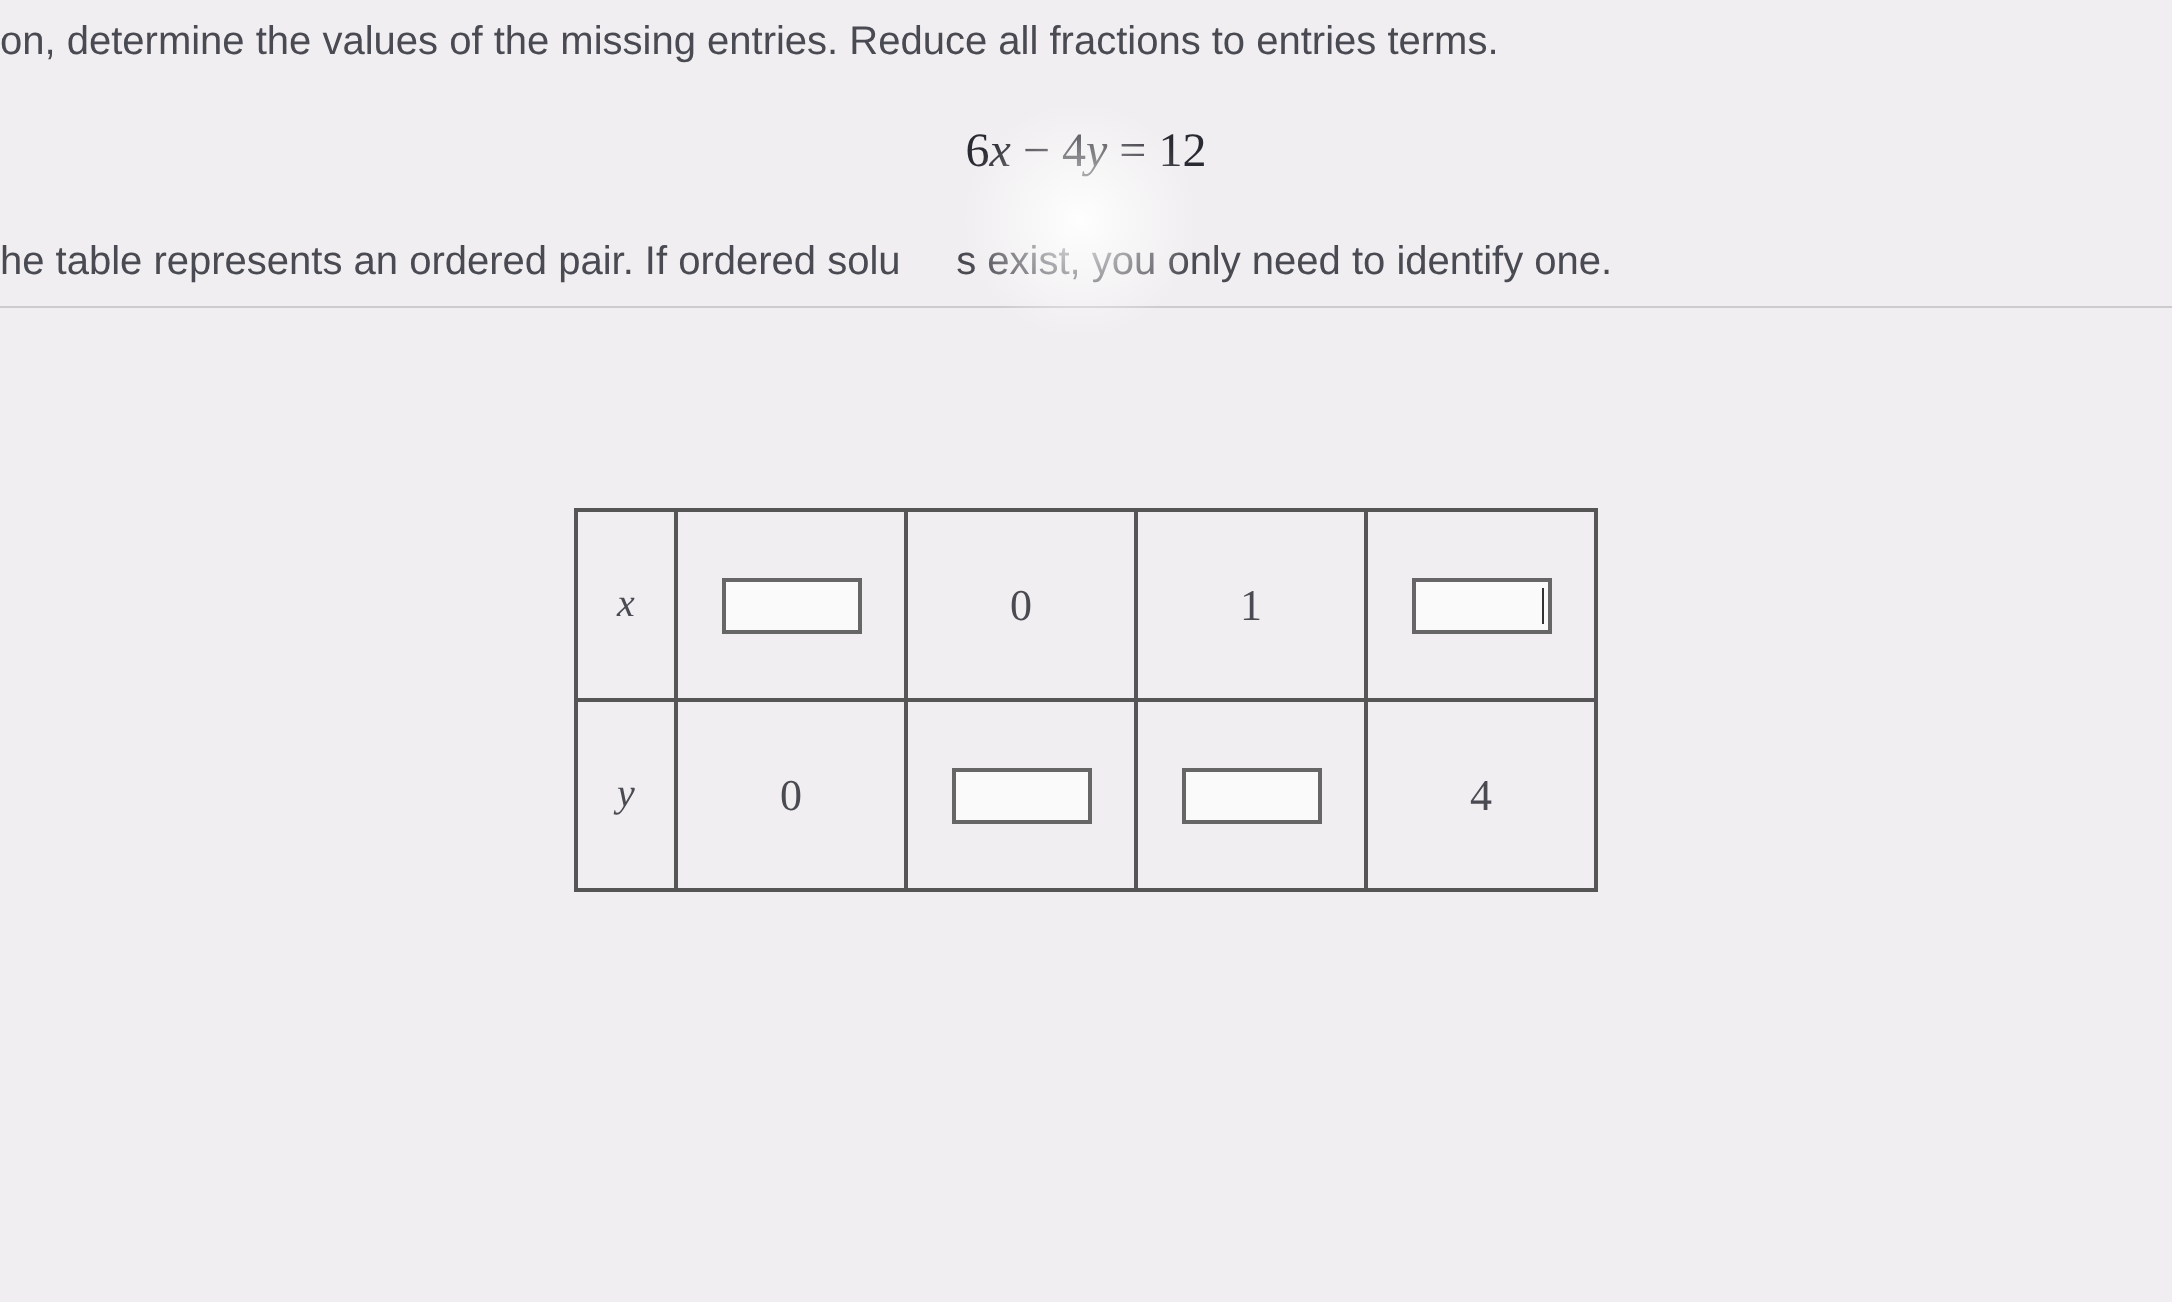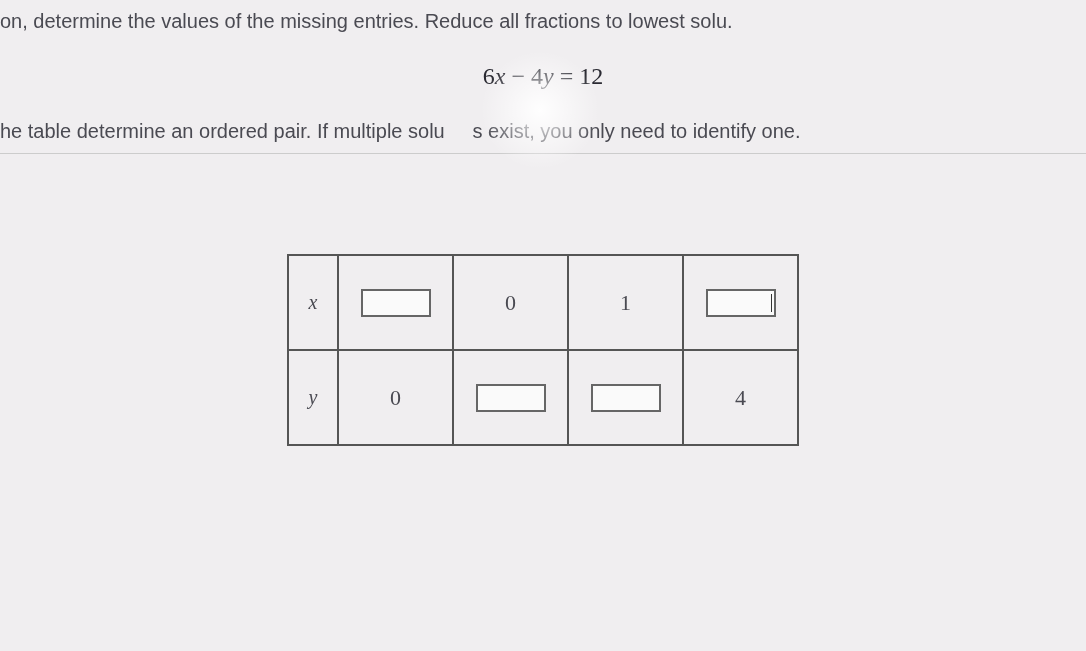--- a/index.html
+++ b/index.html
@@ -91,28 +91,28 @@
       left: 480px;
       width: 120px;
       height: 120px;
       background: radial-gradient(circle, rgba(255,255,255,0.95) 0%, rgba(255,255,255,0) 70%);
       pointer-events: none;
     }
   </style>
 </head>
 <body>
 
-<div class="instruction-1">on, determine the values of the missing entries. Reduce all fractions to lowest solu.</div>
+<div class="instruction-1">on, determine the values of the missing entries. Reduce all fractions to entries terms.</div>
 
 <div class="equation">
   <span class="num">6</span><span>x</span><span class="num"> − </span><span class="num">4</span><span>y</span><span class="num"> = </span><span class="num">12</span>
 </div>
 
 <div class="instruction-2">
-  <span>he table determine an ordered pair. If multiple solu</span>&nbsp;&nbsp;&nbsp;&nbsp;&nbsp;<span>s exist, you only need to identify one.</span>
+  <span>he table represents an ordered pair. If ordered solu</span>&nbsp;&nbsp;&nbsp;&nbsp;&nbsp;<span>s exist, you only need to identify one.</span>
 </div>
 
 <hr class="divider">
 
 <div class="table-wrap">
   <table class="xy">
     <tbody>
         <tr>
       <td class="header">x</td>
       <td><span class="blank-input"></span></td>

